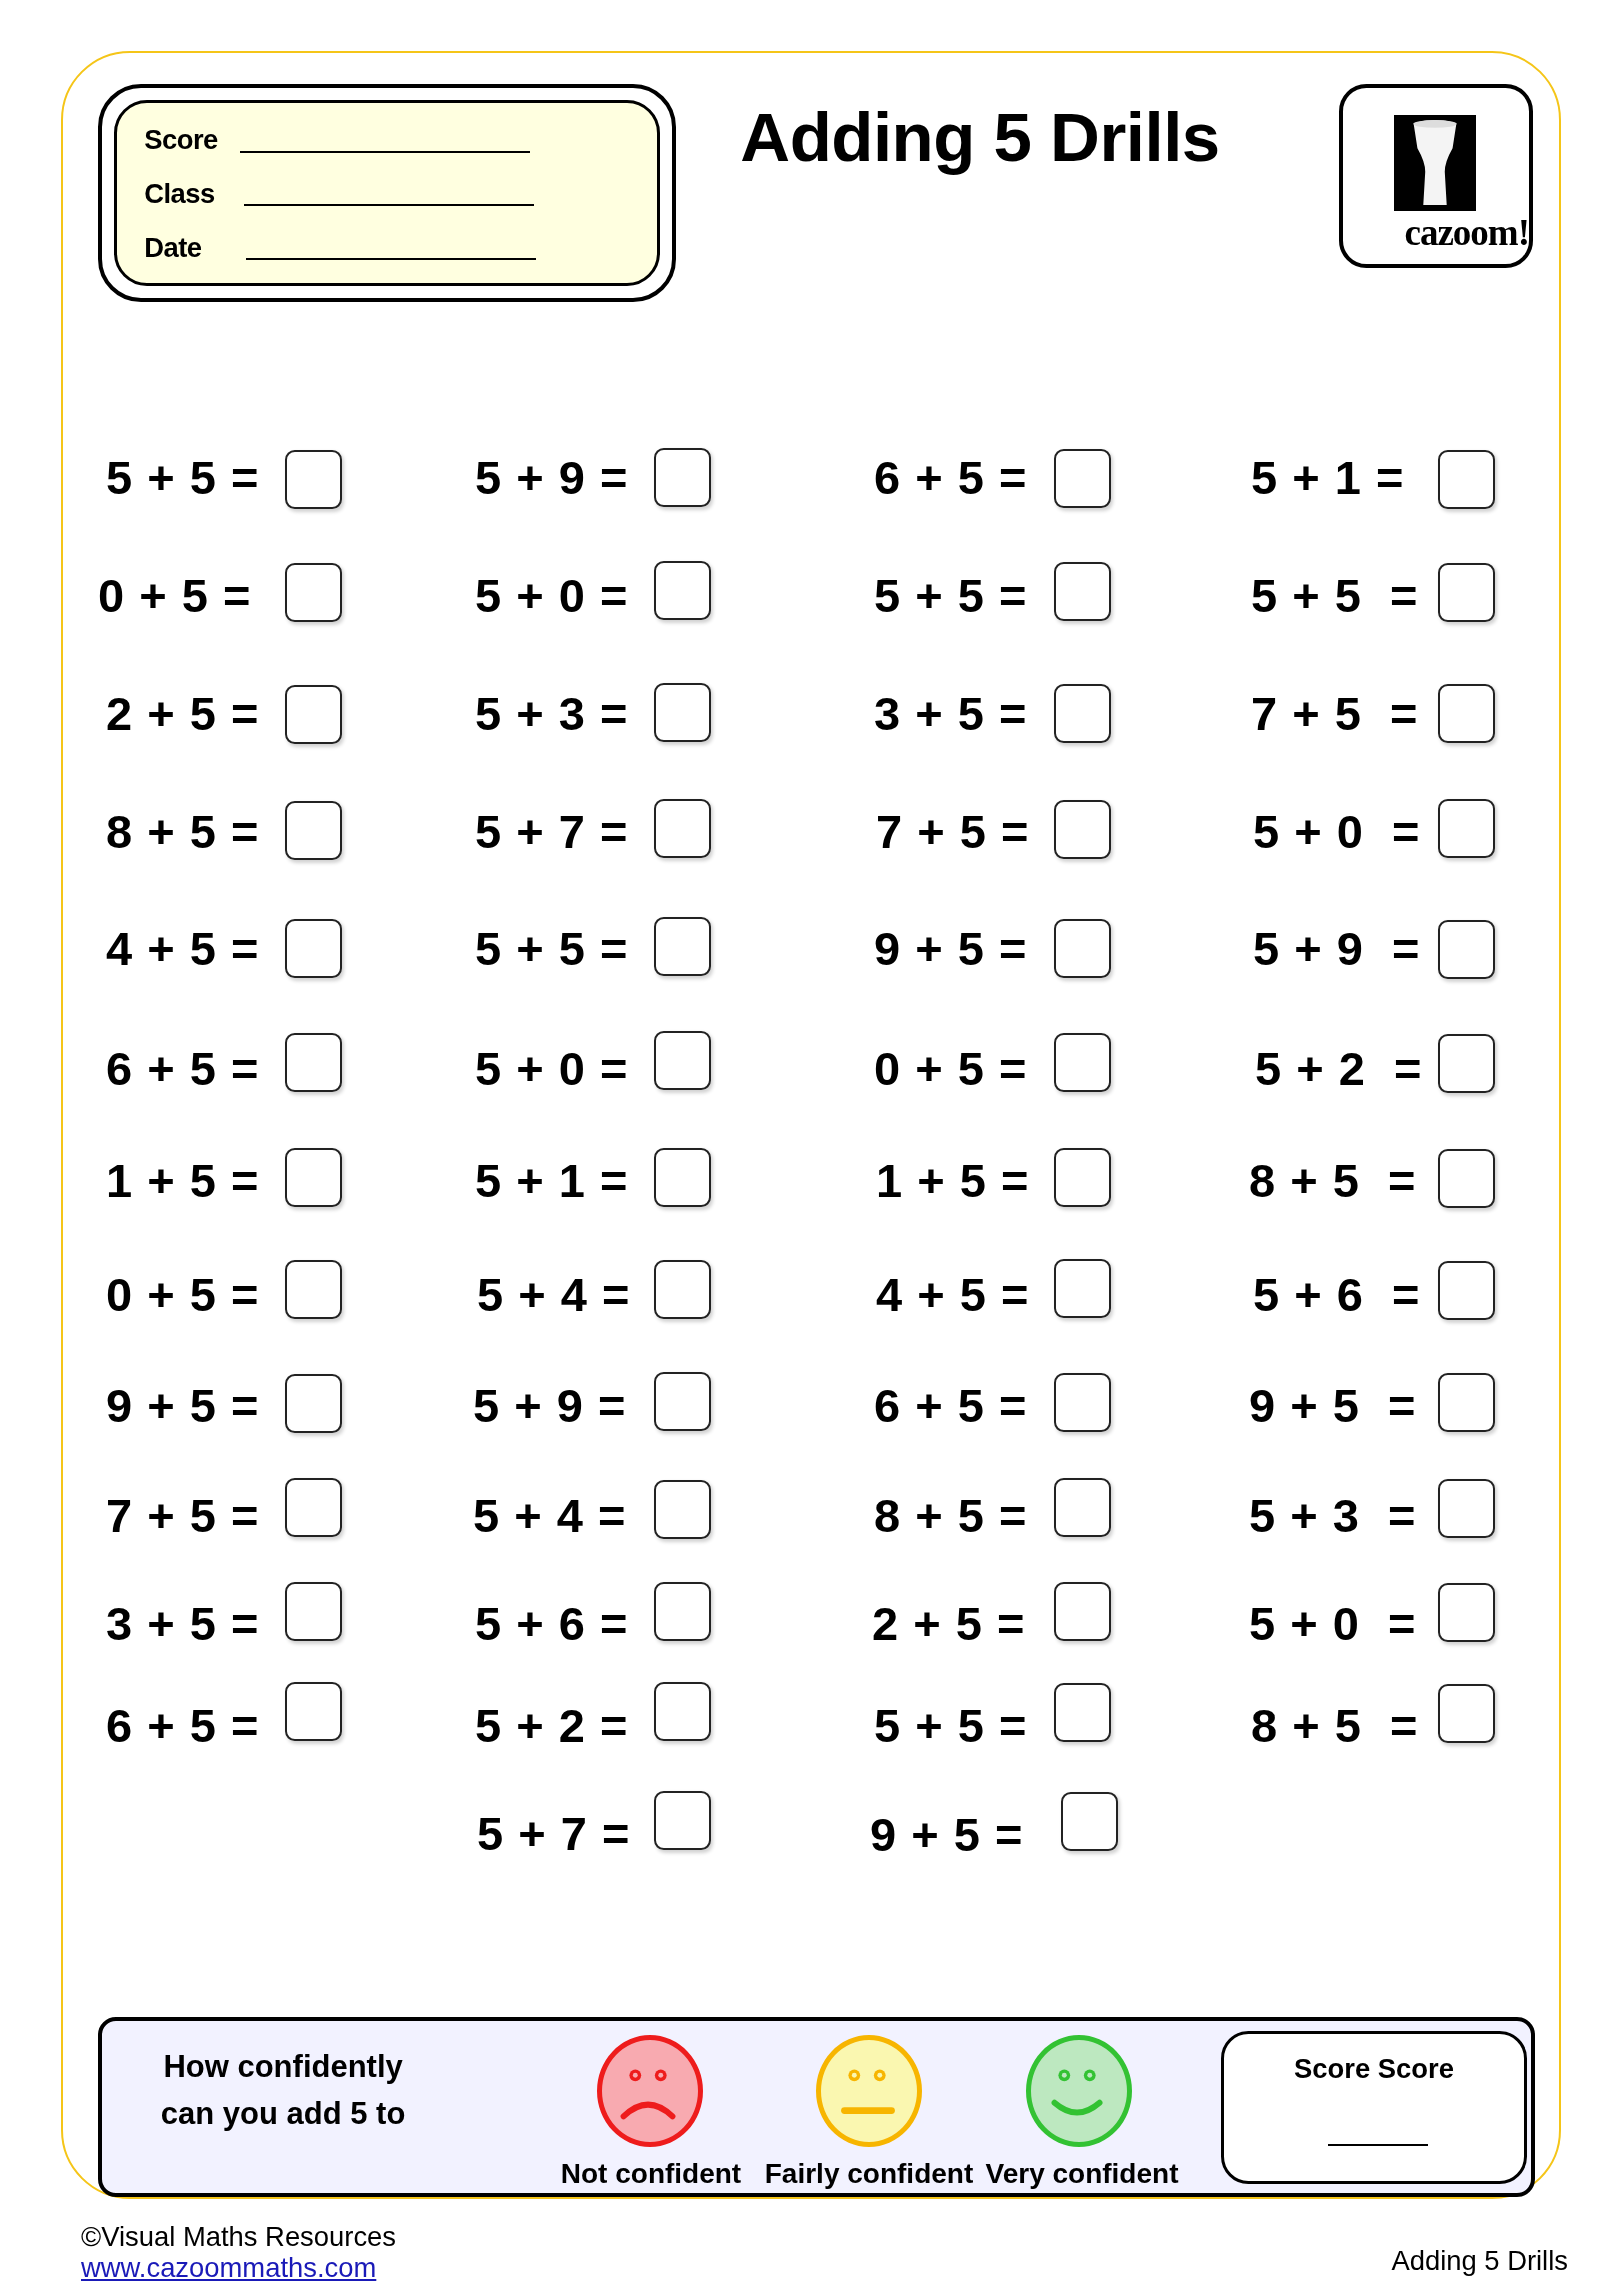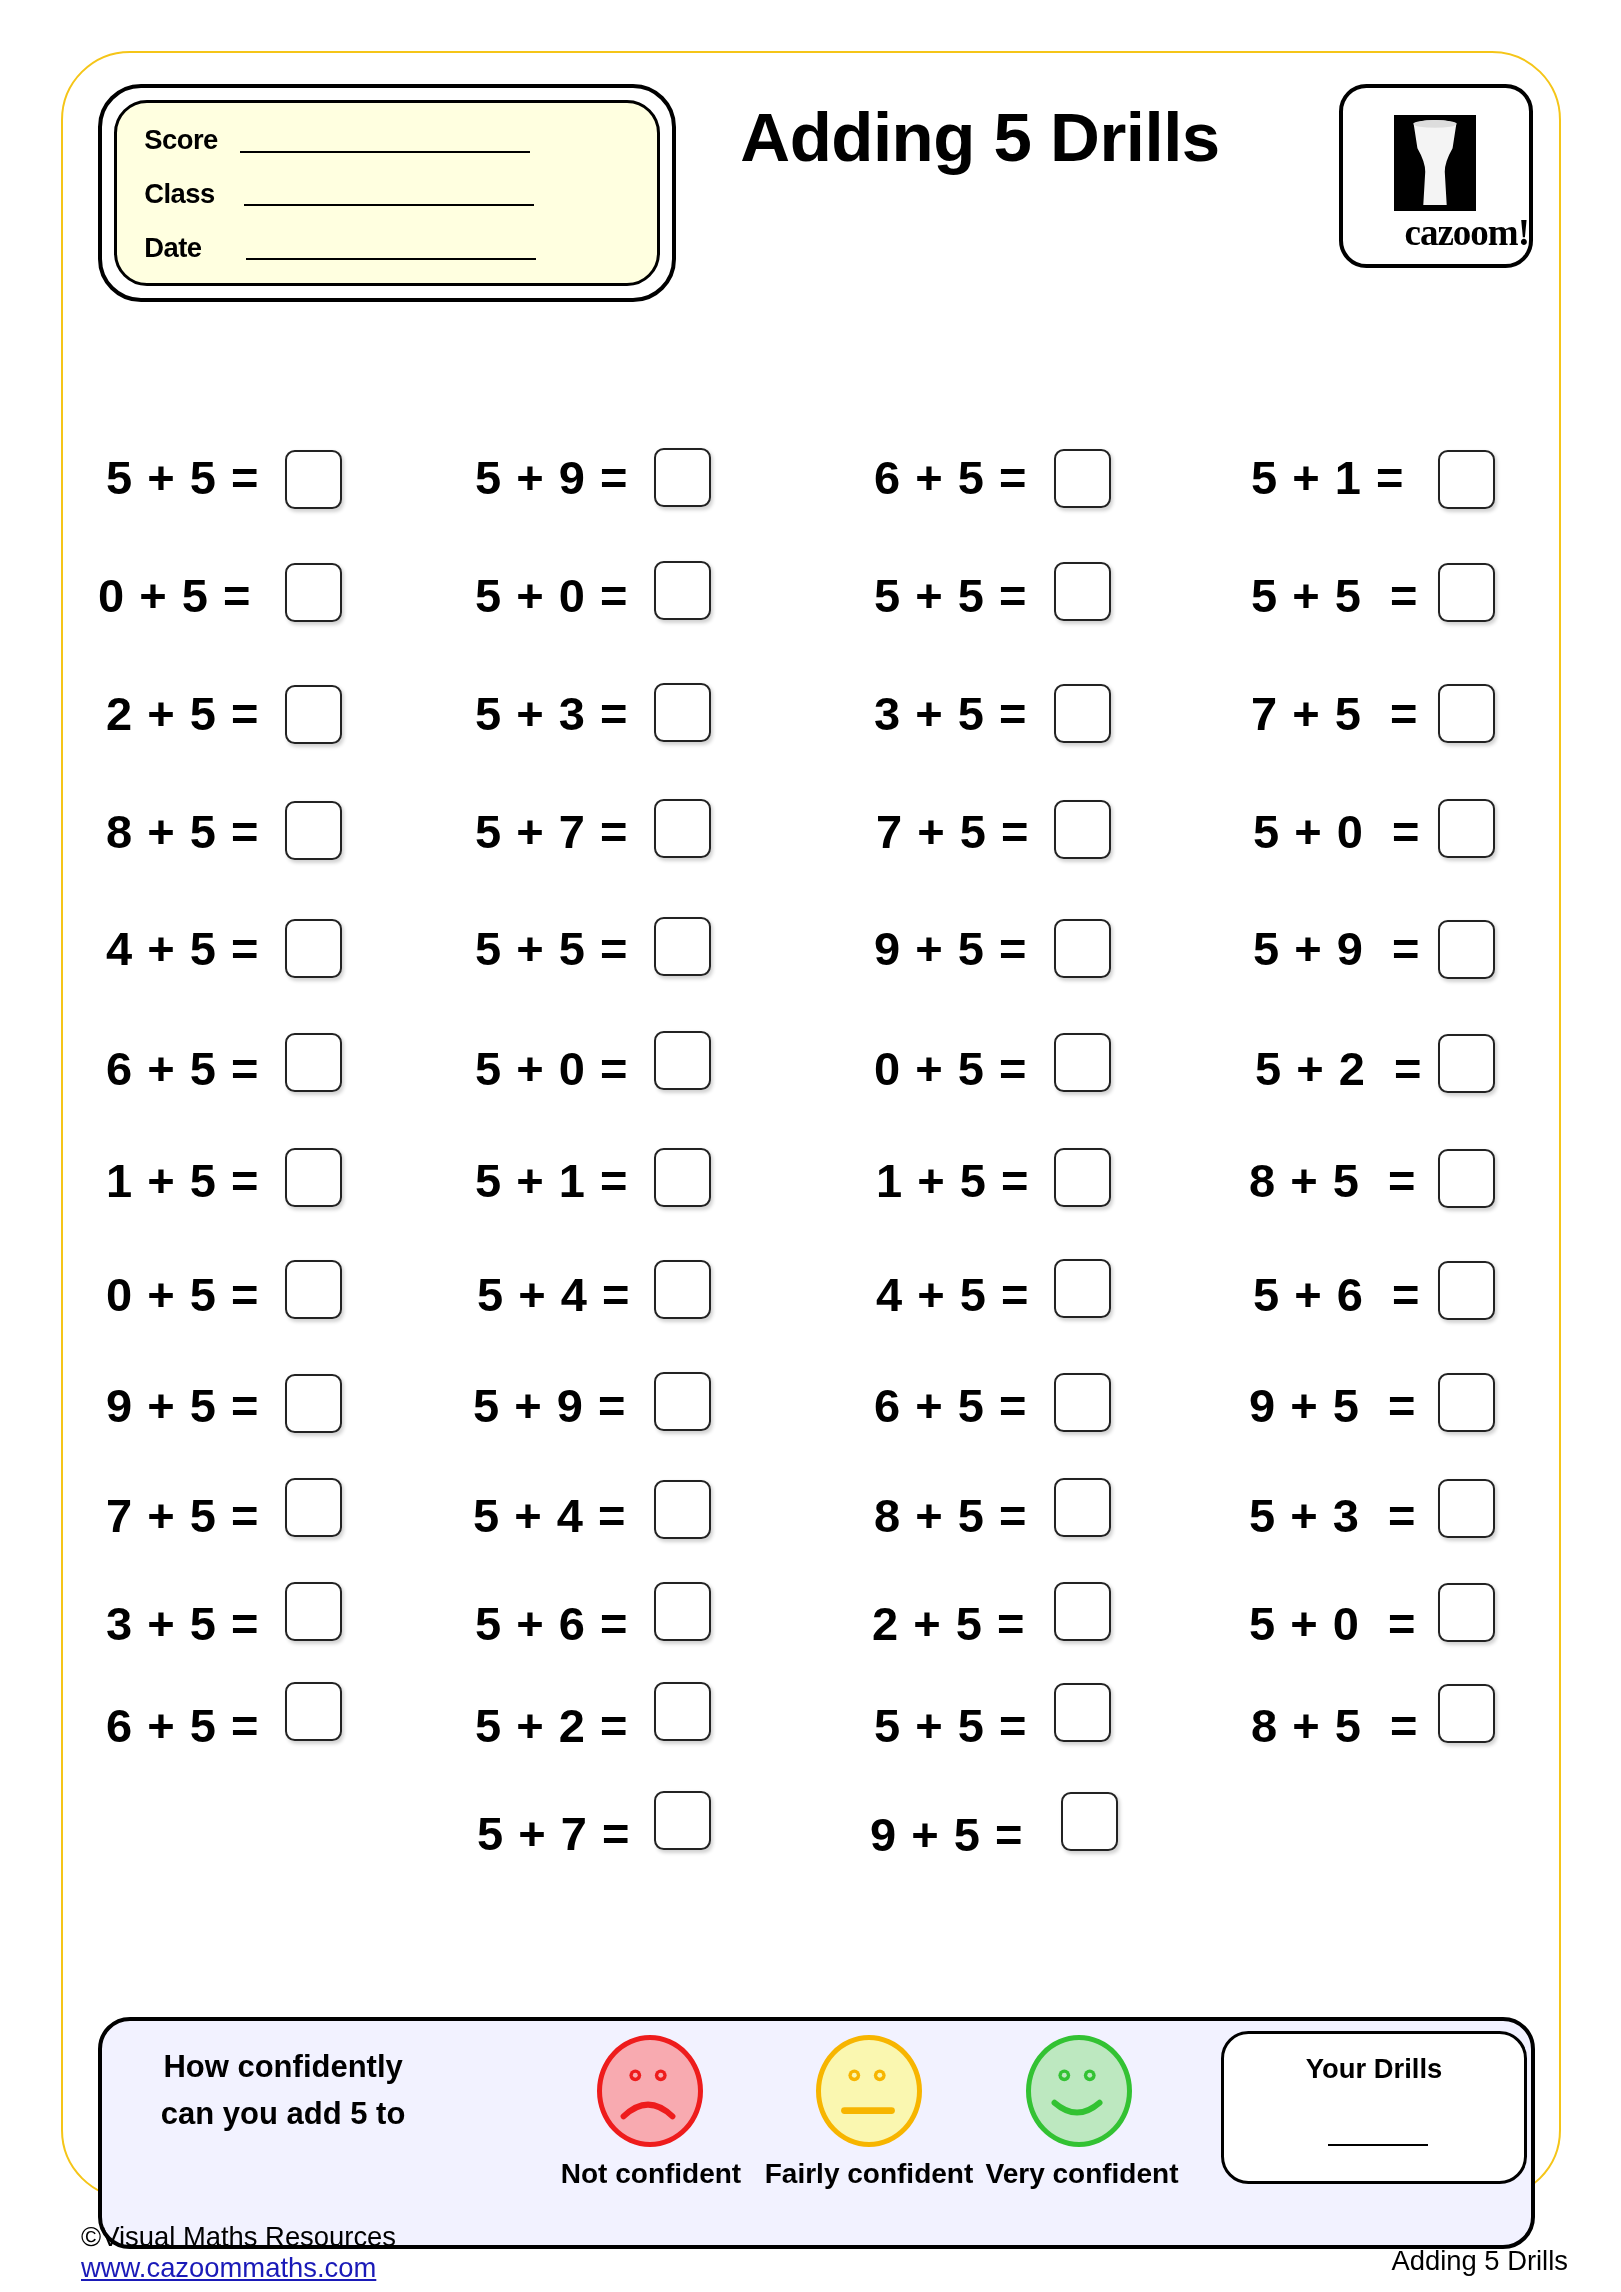--- a/index.html
+++ b/index.html
@@ -10,21 +10,21 @@
   .nb-row { position:absolute; left:27.4px; display:flex; align-items:flex-end; }
   .nb-label { font-weight:bold; font-size:27.4px; width:98px; letter-spacing:-0.5px; }
   .nb-line { width:290px; border-bottom:2.9px solid #000; height:1px; margin-left:0; margin-bottom:3.9px; }
   .title { position:absolute; left:686px; top:98px; width:588px; text-align:center; font-weight:bold; font-size:69px; letter-spacing:-0.5px; }
   .logo { position:absolute; left:1339px; top:84px; width:194px; height:184px; border:4.9px solid #000; border-radius:27.4px; box-sizing:border-box; background:#fff; }
   .logo-img { position:absolute; left:51px; top:27.4px; width:82px; height:96px; background:#000; }
   .logo-text { position:absolute; left:0; right:0; top:123px; text-align:right; font-family:"Liberation Serif", serif; font-weight:bold; font-size:37px; letter-spacing:-1px; }
   .problem { position:absolute; display:flex; align-items:center; height:63px; }
   .eq { font-weight:bold; font-size:47px; white-space:pre; letter-spacing:1px; }
   .ansbox { position:absolute; width:57px; height:59px; border:2px solid #222; border-radius:9.8px; background:#fff; box-shadow:2px 2.9px 3.9px rgba(0,0,0,0.18); box-sizing:border-box; }
-  .panel { position:absolute; left:98px; top:2017px; width:1437px; height:232px; border:4.9px solid #000; border-radius:32px; background:#f2f2ff; box-sizing:border-box; }
+  .panel { position:absolute; left:98px; top:2017px; width:1437px; height:180px; border:4.9px solid #000; border-radius:18px; background:#f2f2ff; box-sizing:border-box; }
   .question { position:absolute; left:19.6px; top:21.6px; width:323px; text-align:center; font-weight:bold; font-size:31px; line-height:47px; }
   .face { position:absolute; width:106px; height:112px; border-radius:50%; box-sizing:border-box; }
   .face-label { position:absolute; font-weight:bold; font-size:28px; white-space:nowrap; text-align:center; }
   .score-box { position:absolute; left:1119px; top:9.8px; width:306px; height:153px; border:3.9px solid #000; border-radius:27.4px; background:#fff; box-sizing:border-box; }
   .score-label { position:absolute; left:0; right:0; top:19.6px; text-align:center; font-weight:bold; font-size:27.4px; }
   .score-line { position:absolute; left:104px; width:100px; top:110px; border-bottom:2.9px solid #000; }
   .footer-left { position:absolute; left:69px; top:2221px; font-size:27.4px; line-height:31px;margin-left:12px; }
   .footer-link { color:#1a1ab8; text-decoration:underline; }
   .footer-right { position:absolute; right:53px; top:2245px; font-size:27.4px; }
 </style>
@@ -311,21 +311,21 @@
       <circle cx="34" cy="36" r="6" fill="#33c233"></circle>
         <circle cx="34" cy="36" r="2.5" fill="#bde8c0"></circle>
       <circle cx="60" cy="36" r="6" fill="#33c233"></circle>
         <circle cx="60" cy="36" r="2.5" fill="#bde8c0"></circle>
       <path d="M24 64 Q47 84 70 64" stroke="#33c233" stroke-width="6" fill="none" stroke-linecap="round"></path>
     </svg>
   </div>
   <div class="face-label" style="left:877px; top:137px; width:206px;">Very confident</div>
 
   <div class="score-box">
-    <div class="score-label">Your Drills</div>
+    <div class="score-label">Score Score</div>
     <div class="score-line"></div>
   </div>
 </div>
 
 <div class="footer-left">
   <div>©Visual Maths Resources</div>
   <div class="footer-link">www.cazoommaths.com</div>
 </div>
 <div class="footer-right">Adding 5 Drills</div>
 

